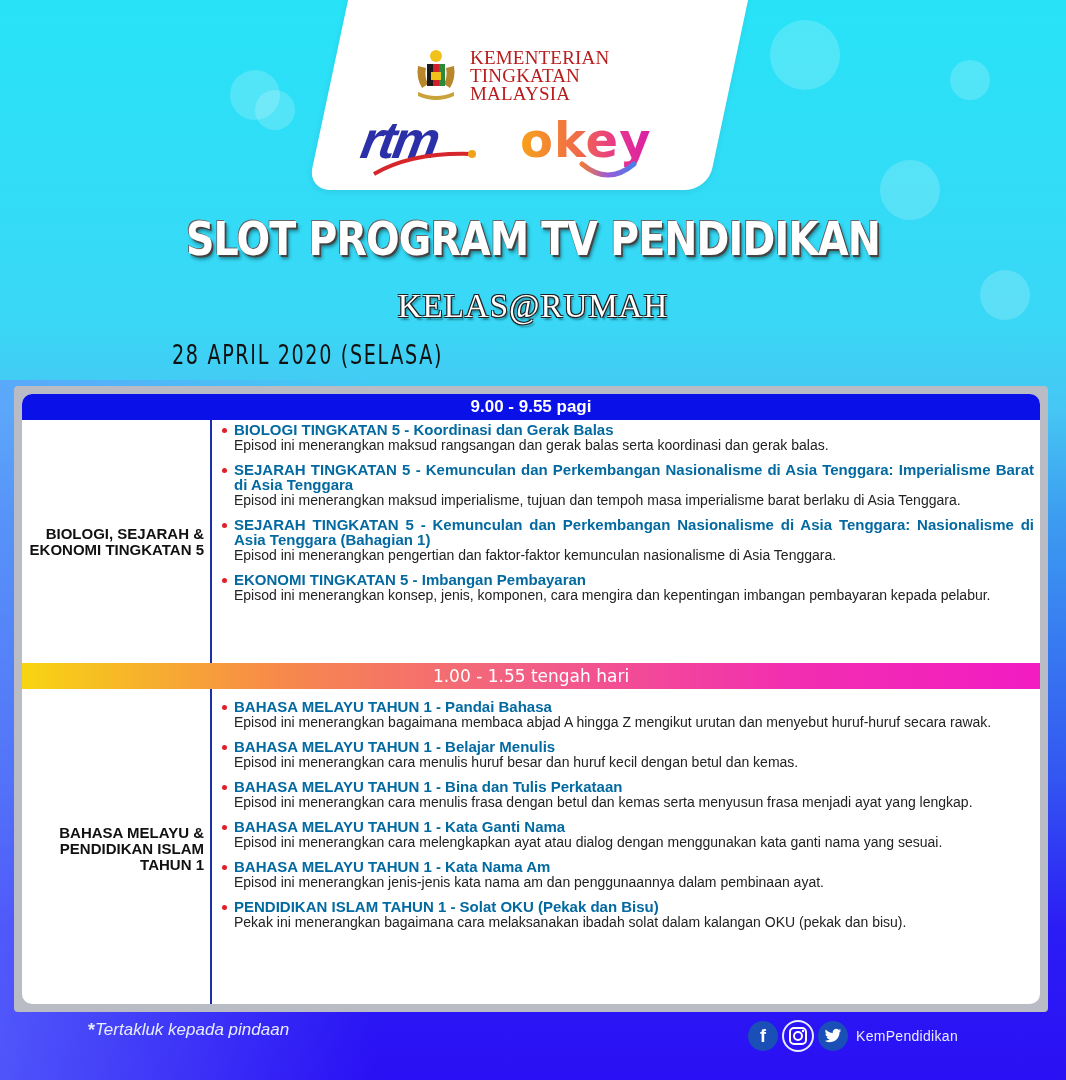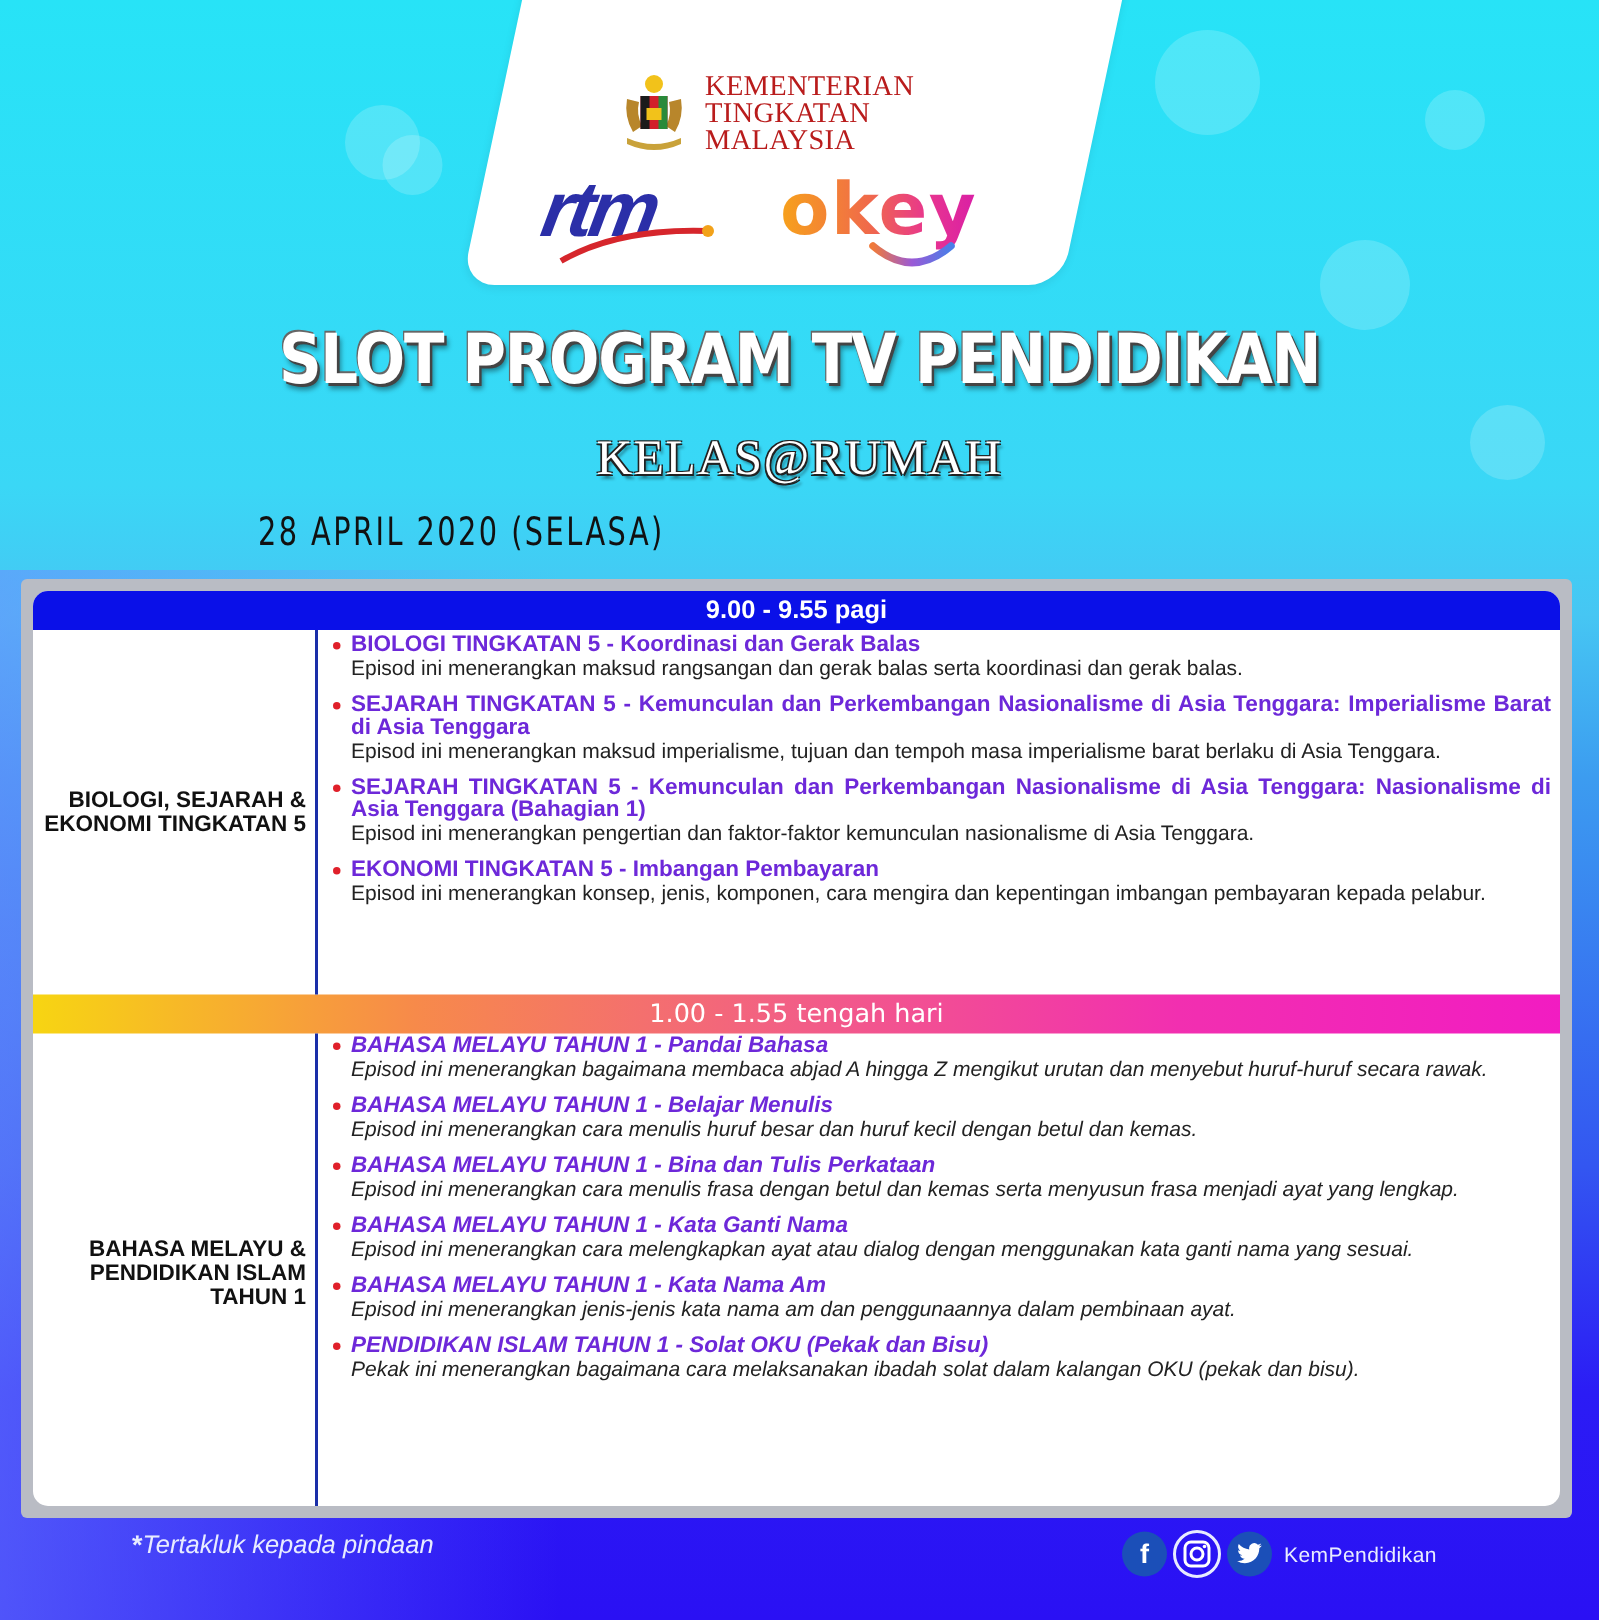--- a/index.html
+++ b/index.html
@@ -65,24 +65,24 @@
   .slot-bar.grad { background: linear-gradient(90deg, #f7d512 0%, #f78a4a 25%, #f25e86 50%, #f22fb0 75%, #f21cc2 100%); font-weight: normal; font-family: "DejaVu Sans", sans-serif; transform-origin: center; }
   .slot-body { display: flex; }
   .slot-label {
     width: 190px; flex: 0 0 190px; display: flex; align-items: center; justify-content: flex-end;
     text-align: right; font-weight: bold; font-size: 15px; line-height: 16px; color: #111; padding-right: 6px;
     border-right: 2px solid #1a2fa8;
   }
   .slot-list { flex: 1; padding: 0 6px 0 10px; }
   .item { position: relative; padding-left: 12px; margin-bottom: 9px; }
   .item::before { content: ""; position: absolute; left: 0; top: 6px; width: 5px; height: 5px; border-radius: 50%; background: #e0202a; }
-  .item-title { font-weight: bold; font-size: 15px; line-height: 15px; color: #6d28d9; text-align: justify; }
+  .item-title { font-weight: bold; font-size: 15px; line-height: 15px; color: #0369a1; text-align: justify; }
   .item-desc { font-size: 14px; line-height: 16px; color: #222; text-align: justify; }
   .s1 .slot-list { padding-top: 2px; padding-bottom: 6px; }
-  .s2 .slot-list { padding-top: 0; font-style: italic; }
+  .s2 .slot-list { padding-top: 10px; }
   .footer-note {
     position: absolute; left: 88px; top: 1020px; font-style: italic; color: #e8ecff; font-size: 17px; text-align: right;
   }
   .footer-note .star { font-weight: bold; font-style: normal; font-size: 18px; vertical-align: top; }
   .social { position: absolute; left: 748px; top: 1020px; display: flex; align-items: center; gap: 4px; }
   .soc { width: 30px; height: 30px; border-radius: 50%; background: #1b4fb8; display: flex; align-items: center; justify-content: center; color: #fff; font-weight: bold; font-size: 18px; }
   .soc.ig { background: transparent; border: 2px solid #e8ecff; width: 32px; height: 32px; }
   .handle { color: #e8ecff; font-size: 14px; margin-left: 4px; letter-spacing: 0.3px; }
 </style>
 </head>

